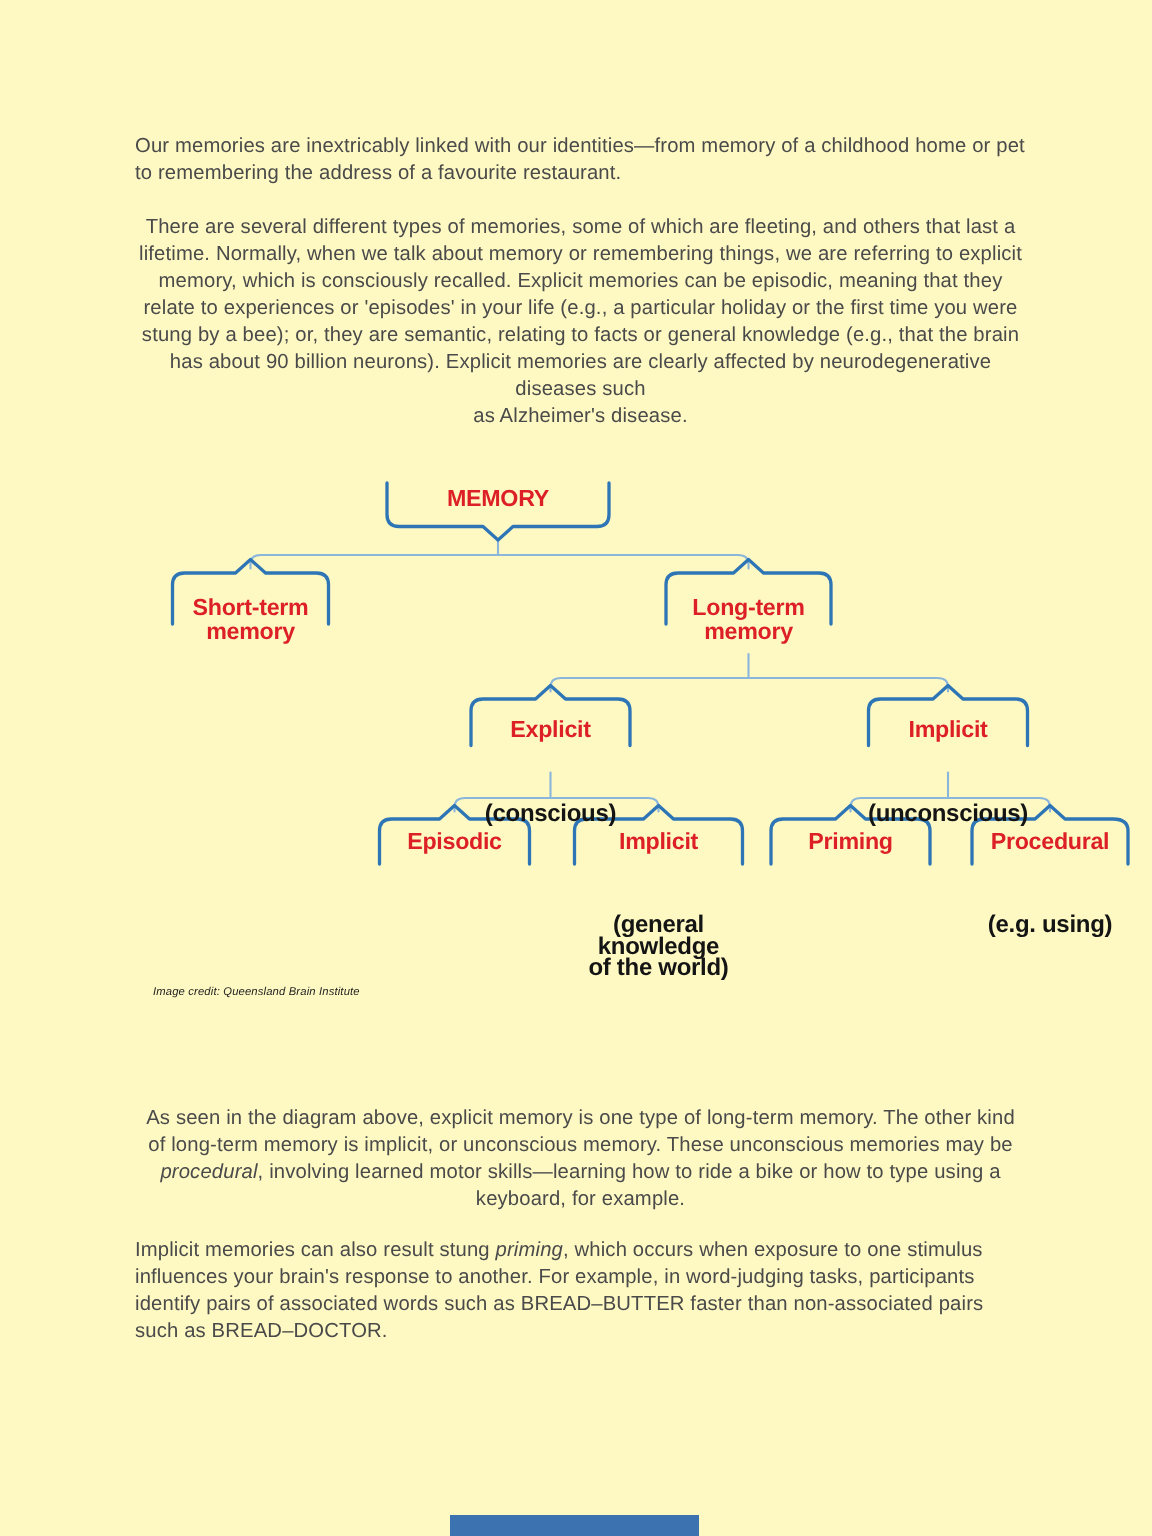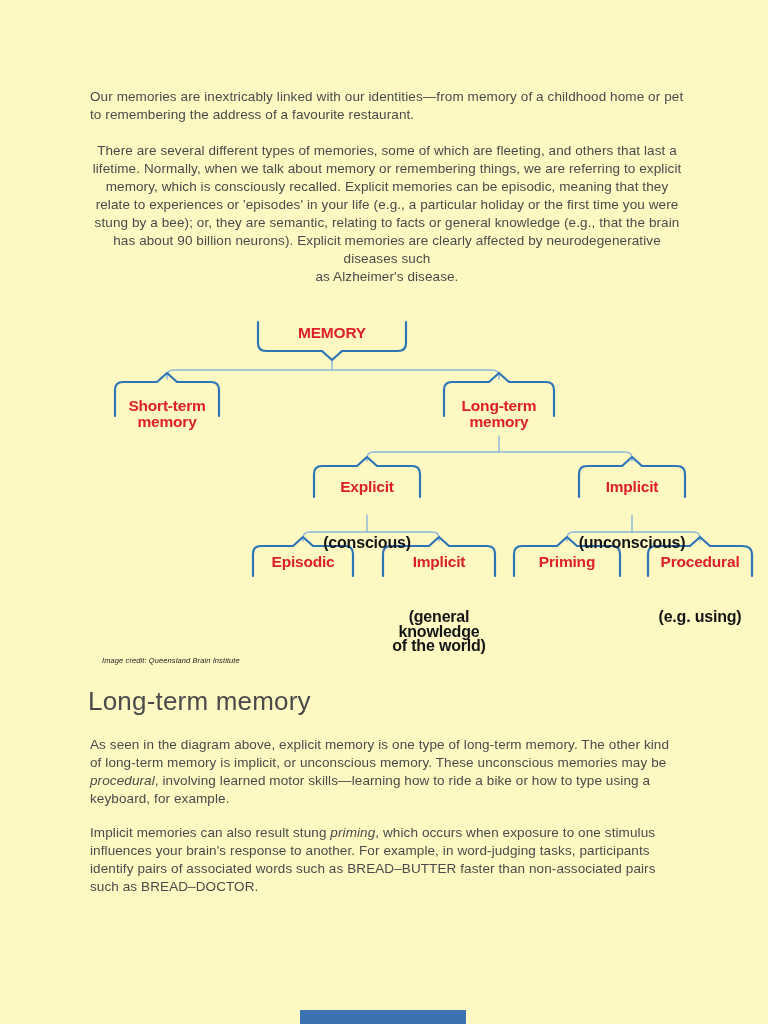--- a/index.html
+++ b/index.html
@@ -7,21 +7,21 @@
     position:relative;width:768px;height:1024px;background:#fef9c3;overflow:hidden;
     font-family:"Liberation Sans",sans-serif;
   }
   .body-text{
     position:absolute;left:90px;width:594px;margin:0;
     font-size:13.5px;line-height:18px;color:var(--text_gray);
     letter-spacing:0.1px;
   }
   .p1{top:88px;}
   .p2{top:142px;white-space:pre-wrap;text-align:center;}
-  .p3{top:736px;}
+  .p3{top:736px;text-align:center;}
   .p4{top:824px;}
   .credit{
     position:absolute;left:90px;top:656px;font-size:7.5px;font-style:italic;
     color:#1c1c1c;letter-spacing:0.1px;margin-left:12px;
   }
   .heading{
     position:absolute;left:88px;top:686px;margin:0;font-size:26px;font-weight:400;
     color:var(--text_gray);letter-spacing:0.2px;
   }
   .diagram{position:absolute;left:12px;top:0;width:633px;height:660px;}
@@ -104,19 +104,18 @@
     <div class="node-sub wrap w96" style="left:427px;top:570px">(general knowledge of the world)</div>
 
     <div class="node-label" style="left:555px;top:554px">Priming</div>
 
     <div class="node-label" style="left:688px;top:554px">Procedural</div>
     <div class="node-sub" style="left:688px;top:570px">(e.g. using)</div>
   </div>
 
   <div class="credit">Image credit: Queensland Brain Institute</div>
 
-  <h1 class="heading">Long-term memory</h1>
 
   <p class="body-text p3"><span>As seen in the diagram above, explicit memory is one type of long-term memory. The other kind of long-term memory is implicit, or unconscious memory. These unconscious memories may be </span><em>procedural</em><span>, involving learned motor skills—learning how to ride a bike or how to type using a keyboard, for example.</span></p>
   <p class="body-text p4"><span>Implicit memories can also result stung </span><em>priming</em><span>, which occurs when exposure to one stimulus influences your brain's response to another. For example, in word-judging tasks, participants identify pairs of associated words such as BREAD–BUTTER faster than non-associated pairs such as BREAD–DOCTOR.</span></p>
 
   <div class="next-page-bar"></div>
 </div>
 
 </body></html>

